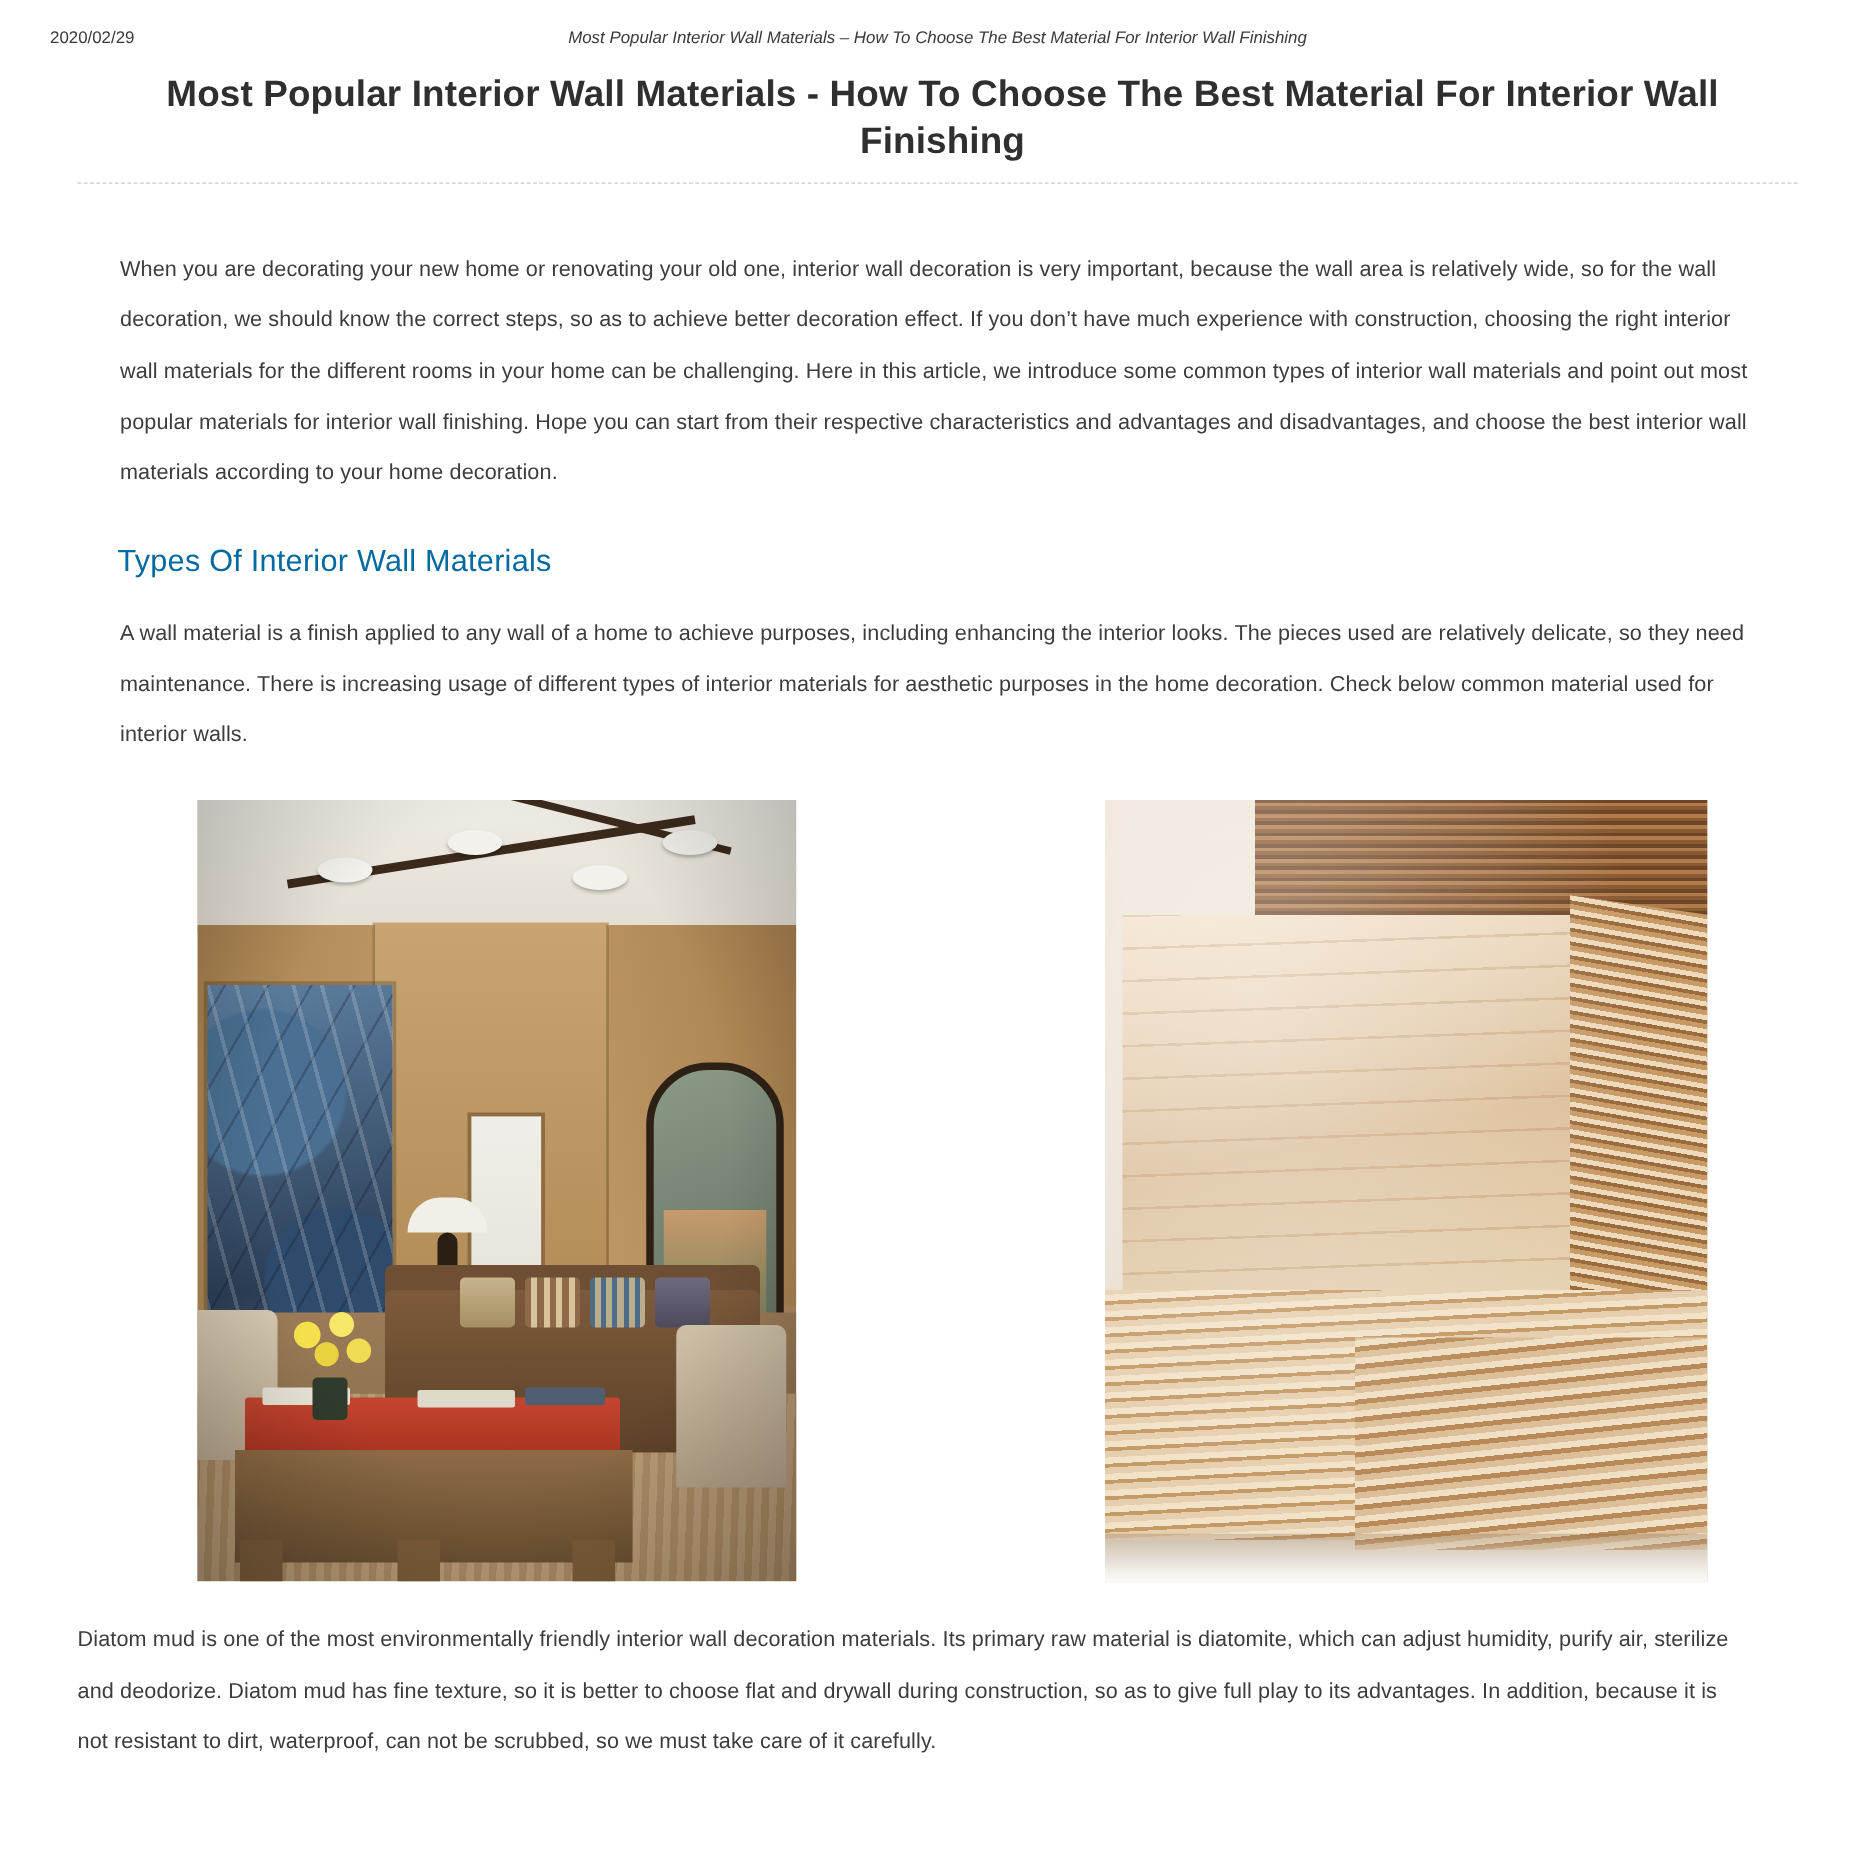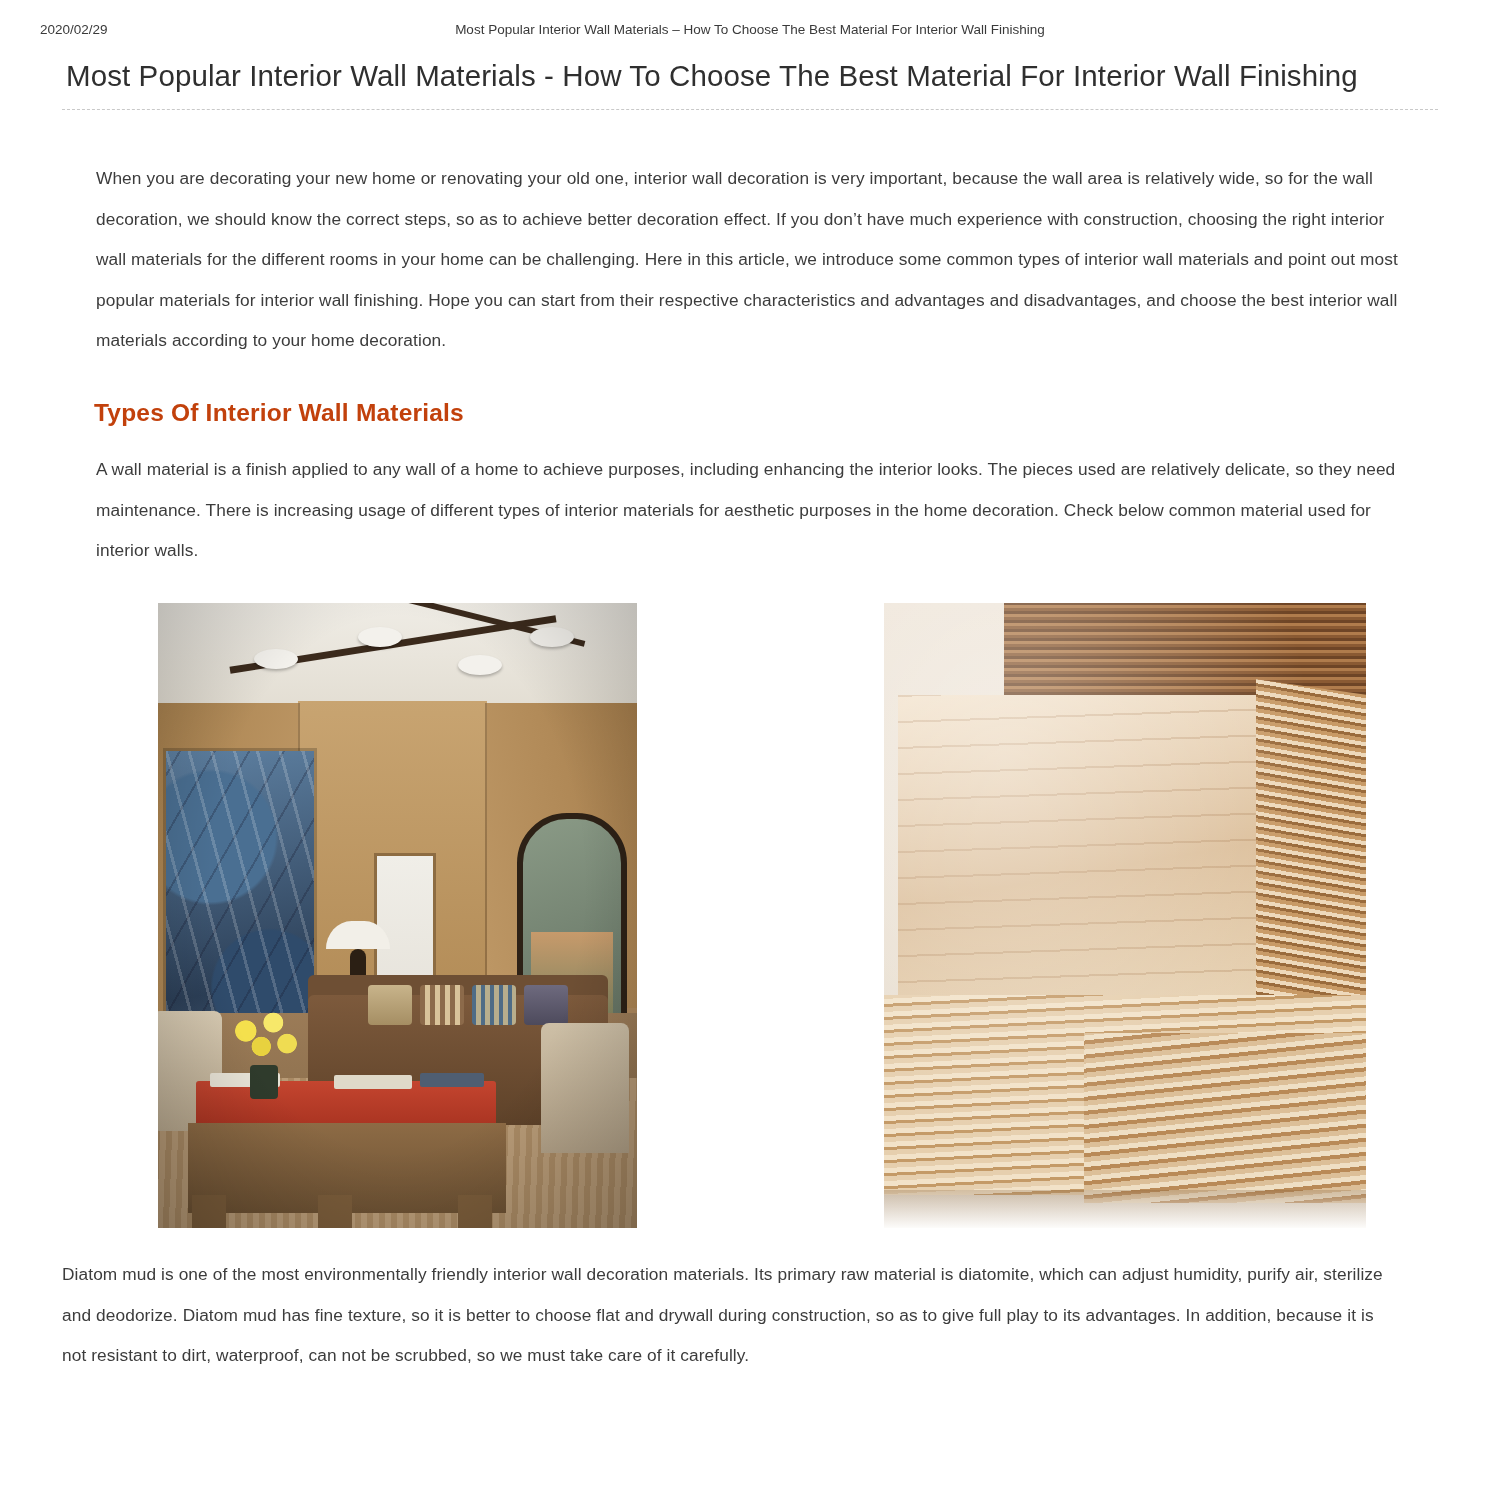--- a/index.html
+++ b/index.html
@@ -33,35 +33,37 @@
   }
   .print-header .ph-title {
     position: absolute;
     left: 0;
     right: 0;
     top: 22px;
     text-align: center;
     font-size: 13.5px;
     color: #3a3a3a;
     white-space: nowrap;
+    font-style: italic;
   }
 
   
   .page {
     padding: 0 58px;
     box-sizing: border-box;
   }
 
   h1.doc-title {
     font-size: 29.5px;
-    font-weight: normal;
+    font-weight: bold;
     color: #2f2f2f;
     margin: 14px 0 0 8px;
     letter-spacing: 0.1px;
     line-height: 1.25;
+    text-align: center;
   }
 
   .doc-date {
     text-align: right;
     font-size: 18px;
     color: #555;
     margin: 16px 4px 0 0;
     letter-spacing: 0.2px;
   }
 
@@ -80,23 +82,23 @@
     line-height: 2.35;
     color: #3c3c3c;
     margin: 48px 0 0 0;
     letter-spacing: 0.1px;
   }
   p.body-text.tight {
     margin-top: 22px;
   }
 
   h2.section-heading {
-    color: #c2410c;
+    color: #0369a1;
     font-size: 24.5px;
-    font-weight: bold;
+    font-weight: normal;
     margin: 38px 0 0 -2px;
     letter-spacing: 0.2px;
   }
 
   h3.sub-heading {
     color: #2079c0;
     font-size: 24px;
     font-weight: normal;
     margin: 30px 0 0 -34px;
     letter-spacing: 0.2px;

